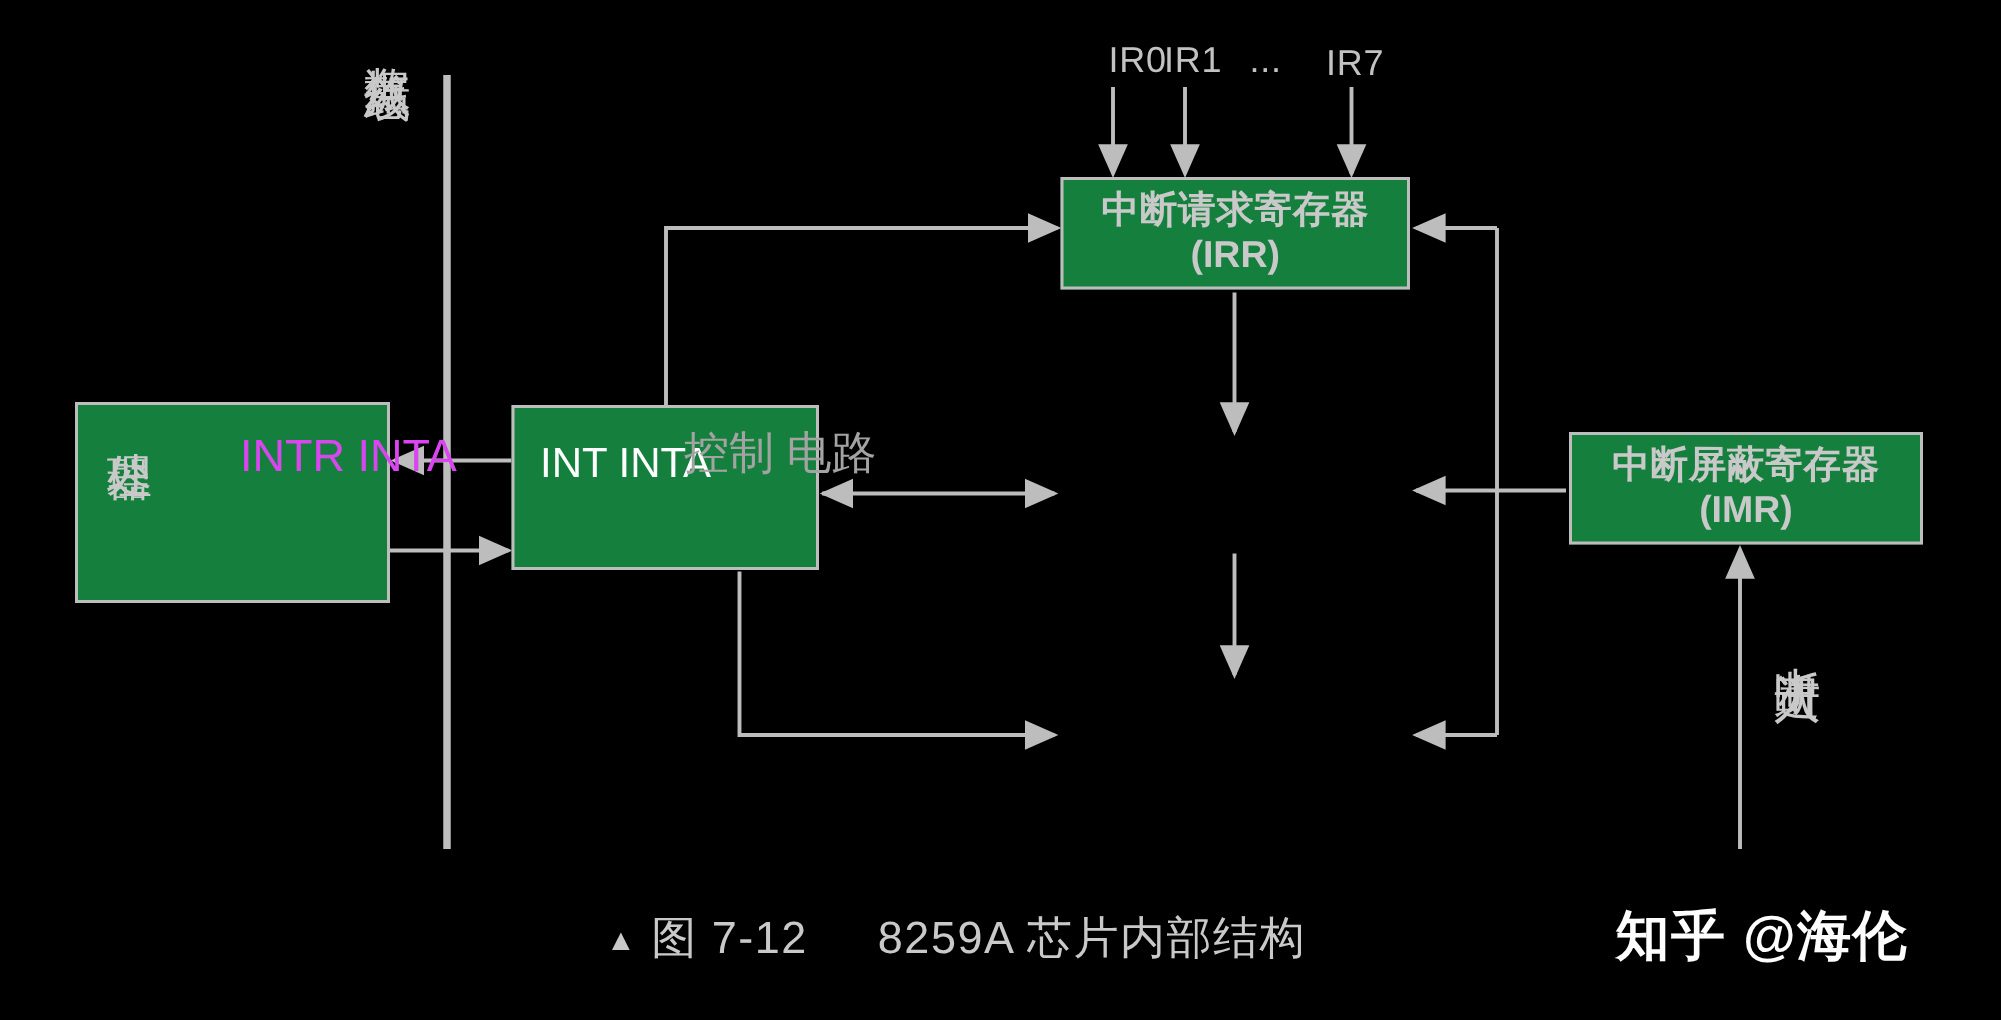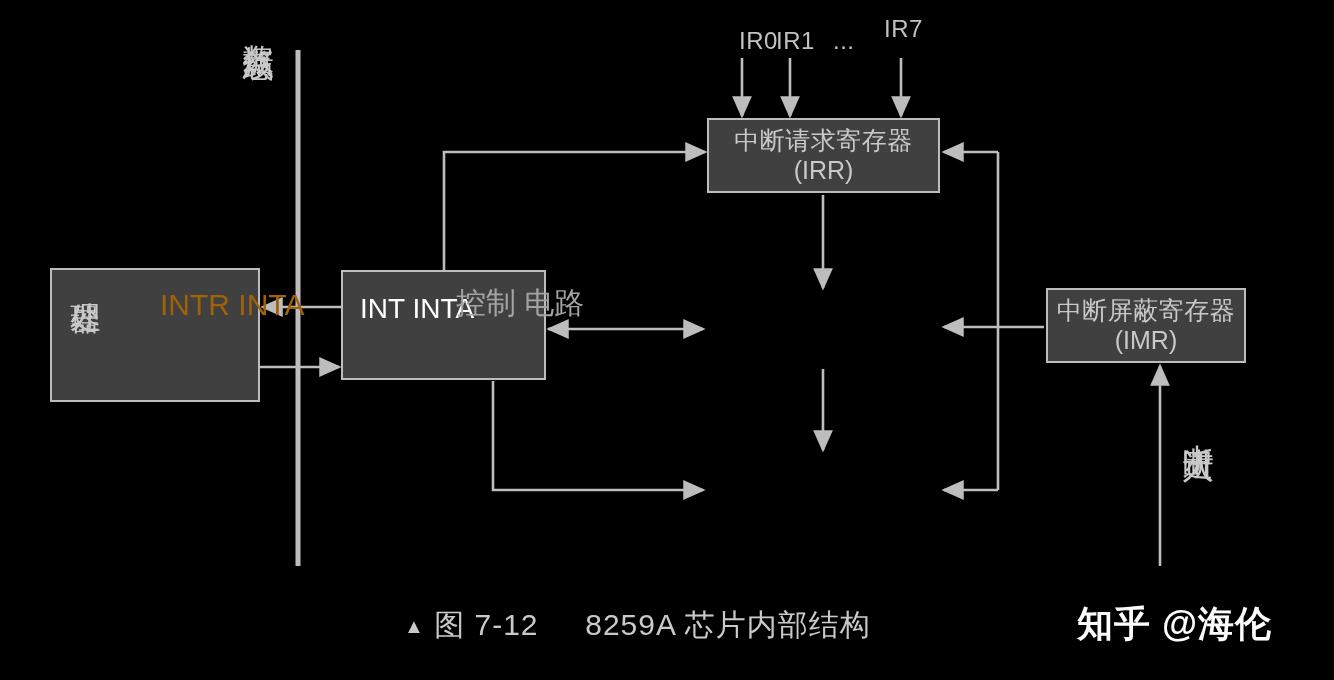--- a/index.html
+++ b/index.html
@@ -19,27 +19,28 @@
   #wires {
     position: absolute;
     left: 0; top: 0;
     width: 1334px;
     height: 680px;
   }
   .blk {
     position: absolute;
     box-sizing: border-box;
     border: 2px solid #bdbdbd;
-    background: #404040;
+    background: #15803d;
     color: #c9c9c9;
     display: flex;
     align-items: center;
     justify-content: center;
     text-align: center;
     line-height: 1.18;
+    font-weight: bold;
   }
   .blk .ln {
     display: block;
     white-space: nowrap;
   }
   .reg {
     font-size: 25px;
     letter-spacing: 0.5px;
   }
   .reg .sub {
@@ -67,21 +68,21 @@
   }
   #proc-cn {
     position: absolute;
     left: 66px; top: 278px;
     font-size: 30px;
   }
   #proc-pins {
     position: absolute;
     left: 160px; top: 282px;
     font-size: 30px;
-    color: #a16207;
+    color: #d946ef;
     line-height: 1.55;
     text-align: left;
   }
   #ctrl-box {
     left: 341px; top: 270px;
     width: 205px; height: 110px;
   }
   #ctrl-pins {
     position: absolute;
     left: 360px; top: 286px;
@@ -94,30 +95,30 @@
     position: absolute;
     left: 456px; top: 285px;
     font-size: 30px;
     color: #a3a3a3;
     line-height: 1.2;
     text-align: left;
   }
   #irr-box { left: 707px; top: 118px; width: 233px; height: 75px; }
   #pr-box  { left: 707px; top: 292px; width: 233px; height: 75px; }
   #isr-box { left: 707px; top: 453px; width: 233px; height: 75px; }
-  #imr-box { left: 1046px; top: 288px; width: 200px; height: 75px; }
+  #imr-box { left: 1046px; top: 288px; width: 236px; height: 75px; }
 
   #bus-label { left: 238px; top: 20px; font-size: 31px; }
   #int-in-label { left: 1178px; top: 420px; font-size: 31px; }
 
   .irlbl { font-size: 24px; letter-spacing: 0.5px; color: #c2c2c2; }
   #ir0 { left: 723px; top: 27px; margin-left: 16px; }
   #ir1 { left: 776px; top: 27px; }
   #irdots { left: 833px; top: 27px; }
-  #ir7 { left: 884px; top: 15px; text-align: center; }
+  #ir7 { left: 884px; top: 29px; text-align: center; }
 
   #caption {
     left: 404px; top: 605px;
     font-size: 30px;
     color: #c9c9c9;
     letter-spacing: 1px;
   }
   #caption .tri { font-size: 20px; vertical-align: 2px; }
   #caption .gap { display: inline-block; width: 28px; }
 

